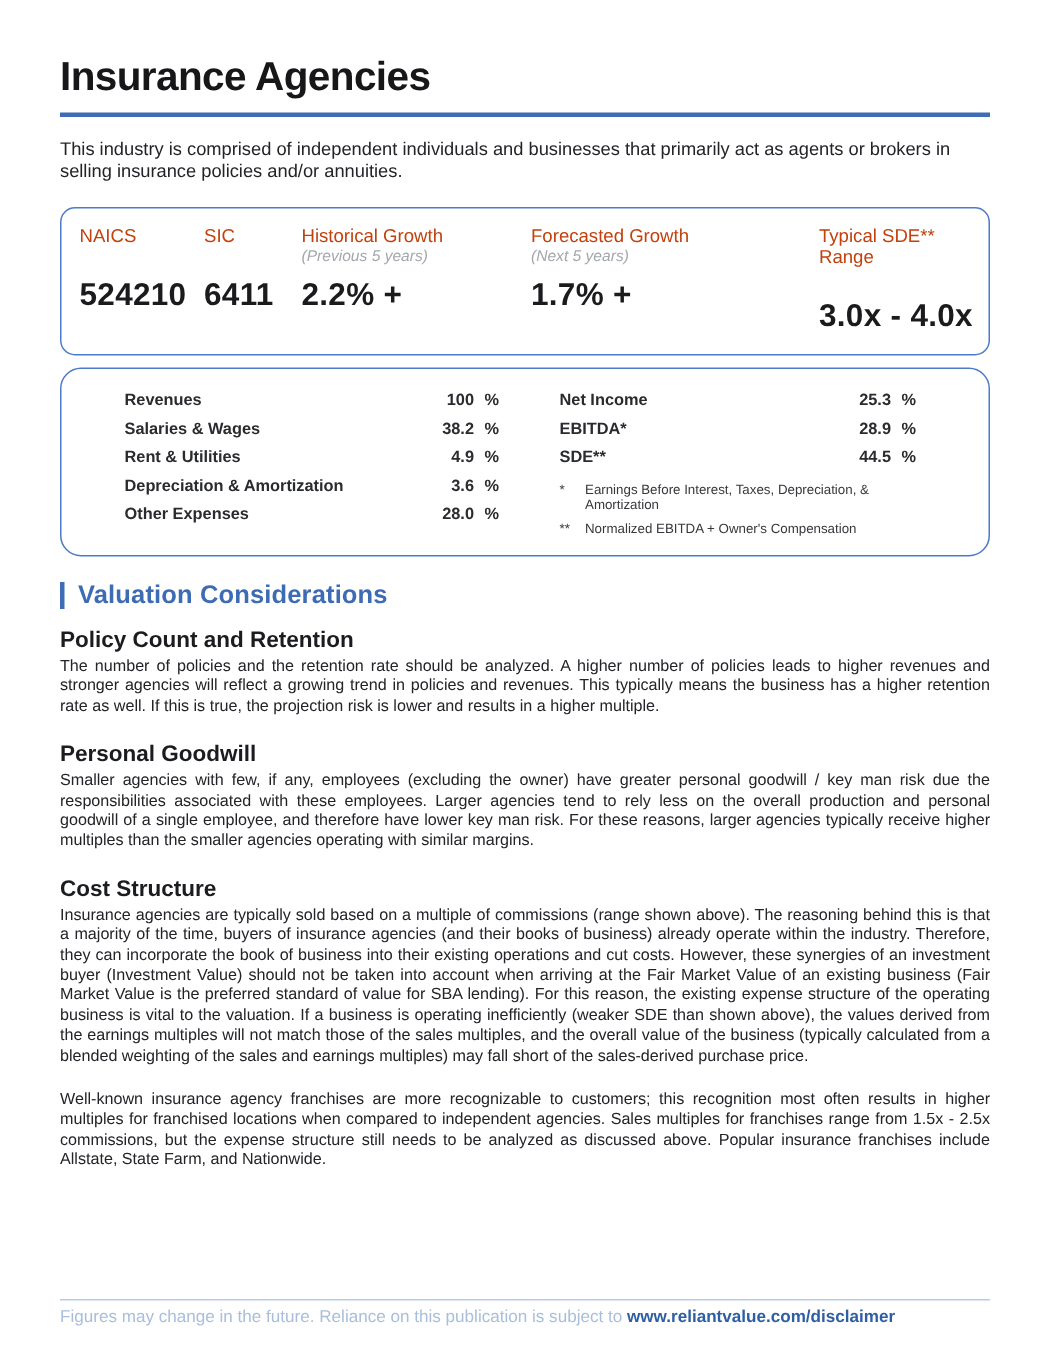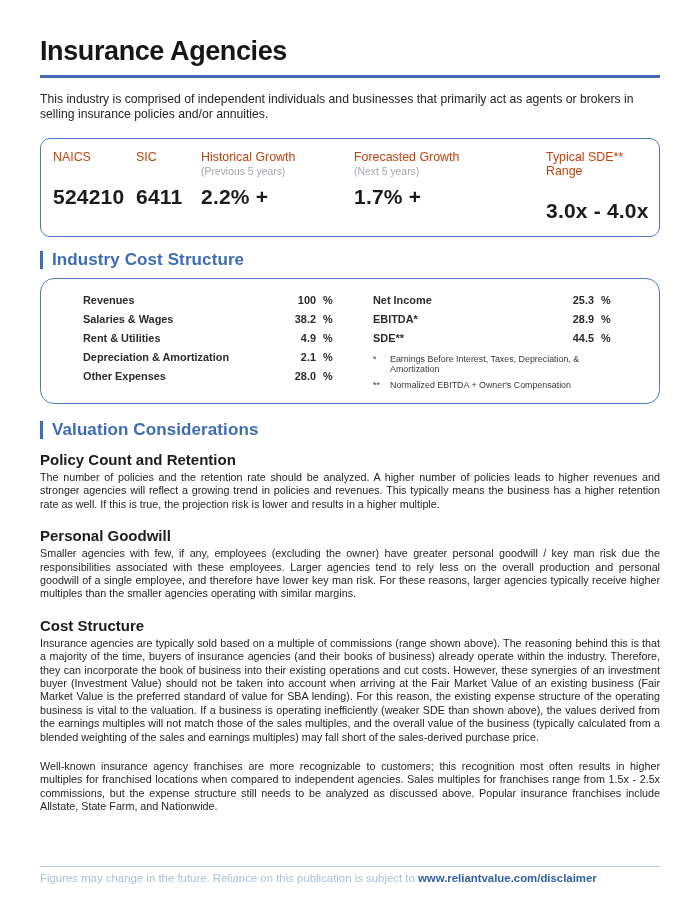--- a/index.html
+++ b/index.html
@@ -32,21 +32,21 @@
     border: 1.6px solid #4d7bc5; border-radius: 10px;
     padding: 11px 6px 13px 12px;
     display: flex; align-items: flex-start;
   }
   .sum-col-0 { width: 83px; }
   .sum-col-1 { width: 65px; }
   .sum-col-2 { width: 153px; }
   .sum-col-3 { width: 164px; }
   .sum-col-4 { flex: 1; margin-left: 28px; }
   .sum-label { font-size: 12.4px; color: #c2410c; line-height: 14px; }
-  .sum-sub { font-size: 10.4px; color: #a3a7ac; line-height: 13px; height: 13px; margin-top: 1px; }
+  .sum-sub { font-size: 10.4px; color: #a3a7ac; line-height: 13px; height: 13px; margin-top: 1px; font-style: italic; }
   .sum-value { font-size: 21px; font-weight: 700; color: #1b1b1e; margin-top: 7px; letter-spacing: 0.2px; }
 
   
   .section-header { display: flex; align-items: center; margin-top: 13px; }
   .section-bar { width: 3px; height: 18px; background: #3e6db6; margin-right: 9px; }
   .section-title { font-size: 17px; font-weight: 700; color: #3d6cb4; letter-spacing: 0.1px; }
 
   
   .cost-box {
     margin-top: 8px;
@@ -113,45 +113,41 @@
       <div class="sum-sub">(Next 5 years)</div>
       <div class="sum-value">1.7% +</div>
     </div>
     <div class="sum-col-4">
       <div class="sum-label">Typical SDE** Range</div>
       <div class="sum-sub"></div>
       <div class="sum-value">3.0x - 4.0x</div>
     </div>
   </div>
 
-  <div class="section-header">
-    <div class="section-bar"></div>
-    <div class="section-title">Industry Cost Structure</div>
-  </div>
 
   <div class="cost-box">
     <div class="cost-left">
       <div class="cost-row">
         <span class="cost-label">Revenues</span>
         <span class="cost-value">100</span>
         <span class="cost-unit">%</span>
       </div>
       <div class="cost-row">
         <span class="cost-label">Salaries &amp; Wages</span>
         <span class="cost-value">38.2</span>
         <span class="cost-unit">%</span>
       </div>
       <div class="cost-row">
         <span class="cost-label">Rent &amp; Utilities</span>
         <span class="cost-value">4.9</span>
         <span class="cost-unit">%</span>
       </div>
       <div class="cost-row">
         <span class="cost-label">Depreciation &amp; Amortization</span>
-        <span class="cost-value">2.1</span>
+        <span class="cost-value">3.6</span>
         <span class="cost-unit">%</span>
       </div>
       <div class="cost-row">
         <span class="cost-label">Other Expenses</span>
         <span class="cost-value">28.0</span>
         <span class="cost-unit">%</span>
       </div>
     </div>
     <div class="cost-right">
       <div class="cost-row">

